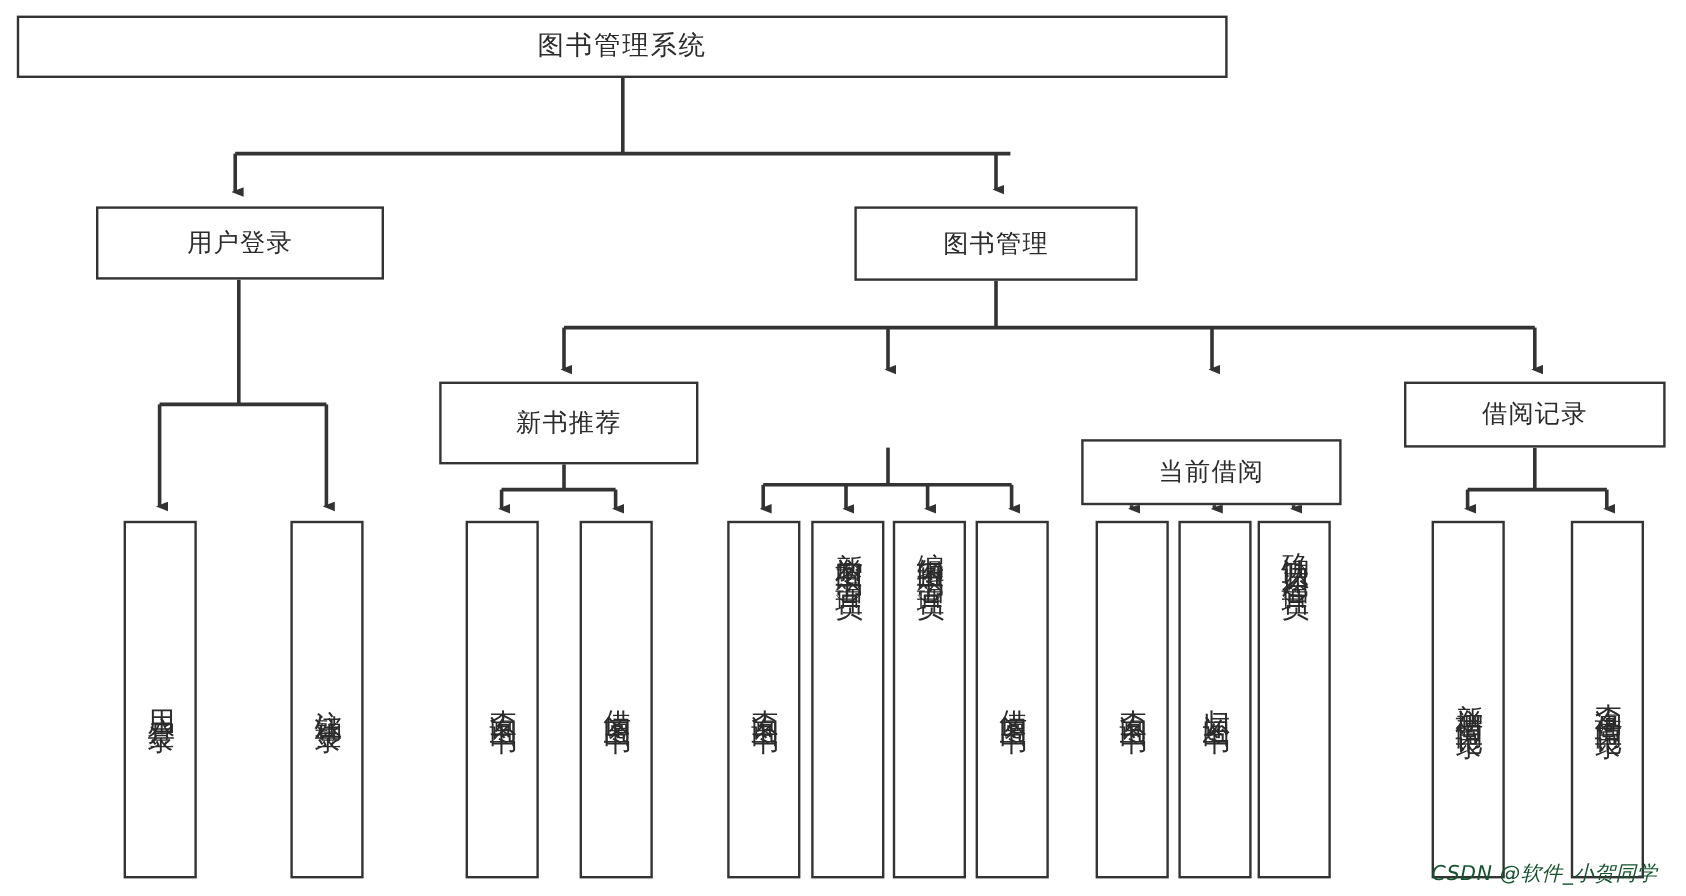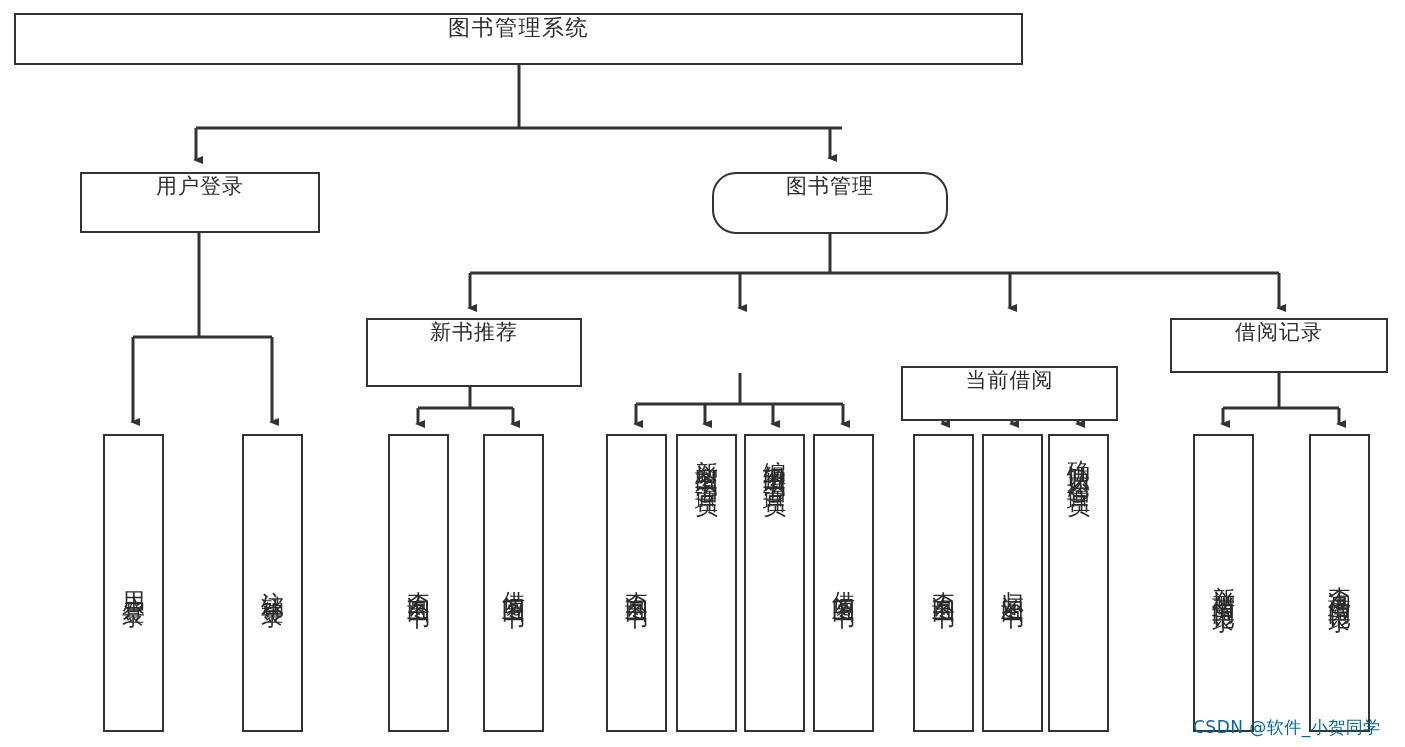--- a/index.html
+++ b/index.html
@@ -25,21 +25,21 @@
     width: 1405px;
     height: 747px;
     pointer-events: none;
   }
   .node {
     position: absolute;
     box-sizing: border-box;
     background: #ffffff;
     border: 2px solid #333333;
     display: flex;
-    align-items: flex-start;
+    align-items: center;
     justify-content: center;
     overflow: hidden;
   }
   .node-label {
     color: #2b2b2b;
     text-align: center;
     line-height: 1.18;
     white-space: nowrap;
   }
   
@@ -64,25 +64,26 @@
     letter-spacing: 5px;
     margin: 0 auto;
     white-space: normal;
   }
   .node.vert.midtext {
     align-items: center;
     padding-top: 0;
   }
   .watermark {
     position: absolute;
-    color: #0369a1;
+    color: #14532d;
     font-size: 17px;
     letter-spacing: 0.5px;
     white-space: nowrap;
     user-select: none;
+    font-style: italic;
   }
 </style>
 </head>
 <body>
 
 <div id="diagram-root">
 
   <svg class="wires" viewBox="0 0 1405 747" xmlns="http://www.w3.org/2000/svg">
     <defs>
       <marker id="arrow" markerWidth="10" markerHeight="10" refX="4" refY="7" orient="auto" markerUnits="userSpaceOnUse">
@@ -134,21 +135,21 @@
   </svg>
 
   <div class="node horiz root" style="left:14px; top:13px; width:1009px; height:52px;">
     <span class="node-label">图书管理系统</span>
   </div>
 
   <div class="node horiz" style="left:80px; top:172px; width:240px; height:61px;">
     <span class="node-label">用户登录</span>
   </div>
 
-  <div class="node horiz" style="left:712px; top:172px; width:236px; height:62px;border-radius:24px;">
+  <div class="node horiz" style="left:712px; top:172px; width:236px; height:62px;">
     <span class="node-label">图书管理</span>
   </div>
 
   <div class="node horiz" style="left:366px; top:318px; width:216px; height:69px;">
     <span class="node-label">新书推荐</span>
   </div>
 
 
   <div class="node horiz" style="left:901px; top:318px; width:217px; height:55px;margin-top:48px;">
     <span class="node-label">当前借阅</span>

